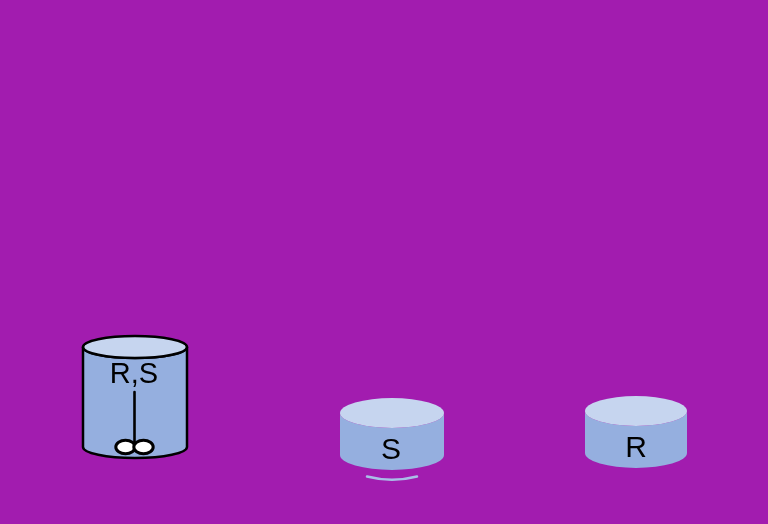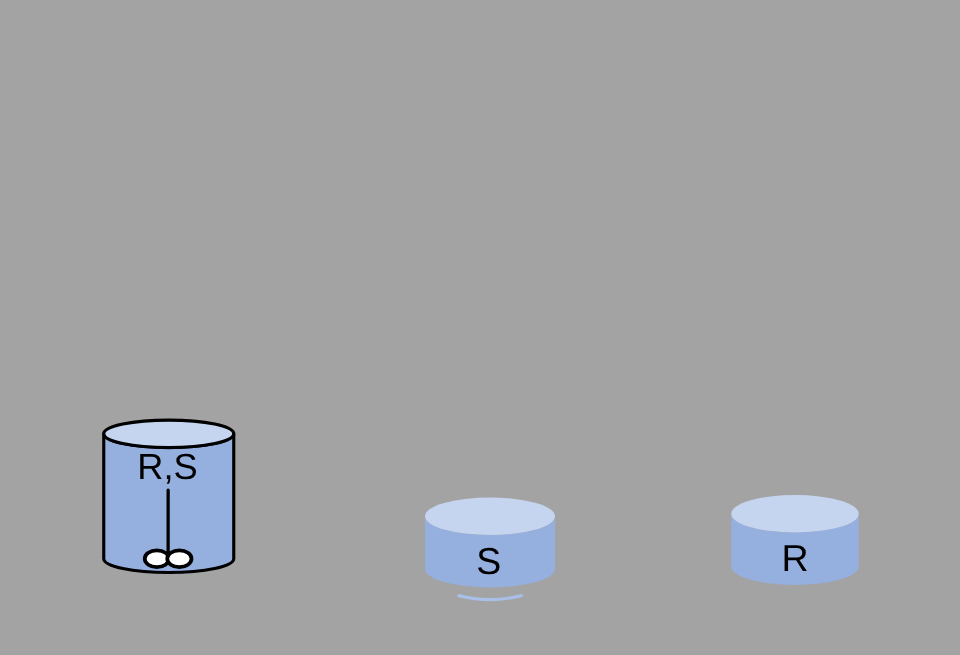--- a/index.html
+++ b/index.html
@@ -4,21 +4,21 @@
 <style>
   html, body {
     margin: 0;
     padding: 0;
     background: #000000;
   }
   .stage {
     position: relative;
     width: 768px;
     height: 524px;
-    background: #a3a3a3;
+    background: #a21caf;
     overflow: hidden;
   }
   .diagram-svg {
     position: absolute;
     left: 0;
     top: 0;
     display: block;
   }
   .vessel-label {
     font-family: "Liberation Sans", sans-serif;

